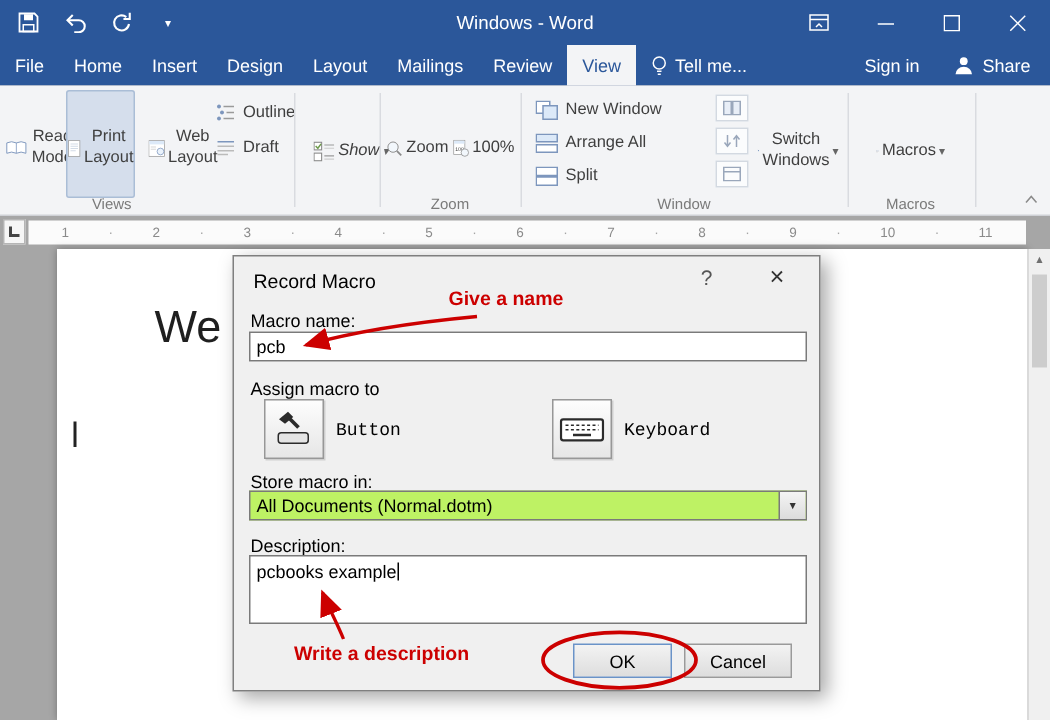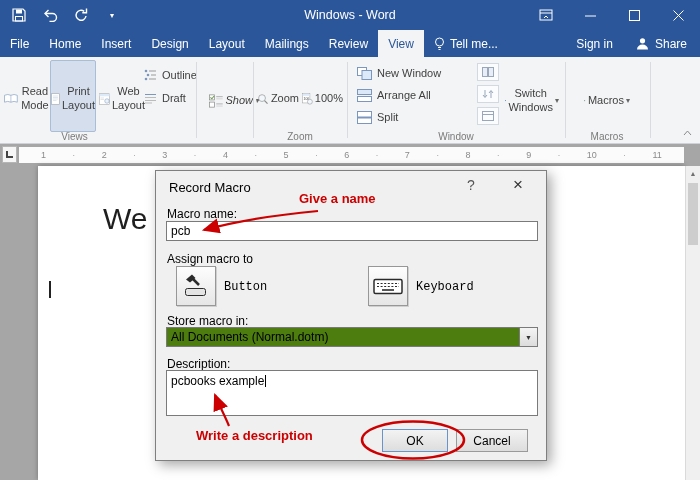--- a/index.html
+++ b/index.html
@@ -77,21 +77,21 @@
                background:#fff; font-size:12px; padding:0 4px; font-family:"Liberation Sans", sans-serif; }
   .assign-btn { position:absolute; width:40px; height:40px; background:linear-gradient(#fdfdfd,#e6e6e6);
                 border:1px solid #979797; box-shadow:1px 1px 0 #cfcfcf; display:flex; align-items:center;
                 justify-content:center; }
   .a-button { left:20px; top:95px; }
   .a-key    { left:212px; top:95px; }
   .assign-lbl { position:absolute; font-size:12px;font-family:Liberation Mono, monospace; }
   .al-button { left:68px; top:109px; }
   .al-key    { left:260px; top:109px; }
   .combo { position:absolute; left:10px; top:156px; width:372px; height:20px; border:1px solid #7a7a7a;
-           background:#4d7c0f; display:flex; align-items:stretch; }
+           background:#bef264; display:flex; align-items:stretch; }
   .combo-text { flex:1; display:flex; align-items:center; padding:0 4px; font-size:12px; }
   .combo-btn { width:18px; background:linear-gradient(#f4f4f4,#dcdcdc); border-left:1px solid #7a7a7a;
                display:flex; align-items:center; justify-content:center; font-size:7px; color:#333; }
   .descbox { position:absolute; left:10px; top:199px; width:372px; height:46px; border:1px solid #7a7a7a;
              background:#fff; padding:3px 4px; font-size:12px; line-height:1.3; }
   .txt-caret { display:inline-block; width:1px; height:12px; background:#000; vertical-align:-2px; margin-left:1px; }
   .dlg-btn { position:absolute; height:23px; background:linear-gradient(#f3f3f3,#dddddd); border:1px solid #9a9a9a;
              font-size:12px; display:flex; align-items:center; justify-content:center; }
   .btn-ok { left:226px; top:258px; width:66px; border-color:#6a93c8; }
   .btn-cancel { left:300px; top:258px; width:72px; }
@@ -191,21 +191,21 @@
   <div class="ribbon">
 
     <div class="group" style="left:2px;width:192px;">
       <div class="bigbtn" style="left:2px;">
         <svg width="26" height="20" viewBox="0 0 26 20">
           <path d="M1 3 Q7 0 13 3 Q19 0 25 3 V16 Q19 13 13 16 Q7 13 1 16 Z" fill="#fff" stroke="#7d96bd" stroke-width="1.2"></path>
           <line x1="13" y1="3" x2="13" y2="16" stroke="#7d96bd"></line>
         </svg>
         <span class="blbl">Read Mode</span>
       </div>
-      <div class="bigbtn sel" style="left:48px;">
+      <div class="bigbtn sel" style="left:42px;">
         <svg width="18" height="22" viewBox="0 0 18 22">
           <rect x="1.5" y="0.5" width="15" height="21" fill="#fff" stroke="#9a9a9a"></rect>
           <line x1="4" y1="5" x2="14" y2="5" stroke="#c3cfdd"></line>
           <line x1="4" y1="8" x2="14" y2="8" stroke="#c3cfdd"></line>
           <line x1="4" y1="11" x2="14" y2="11" stroke="#c3cfdd"></line>
           <line x1="4" y1="14" x2="11" y2="14" stroke="#c3cfdd"></line>
         </svg>
         <span class="blbl">Print Layout</span>
       </div>
       <div class="bigbtn" style="left:97px;">

